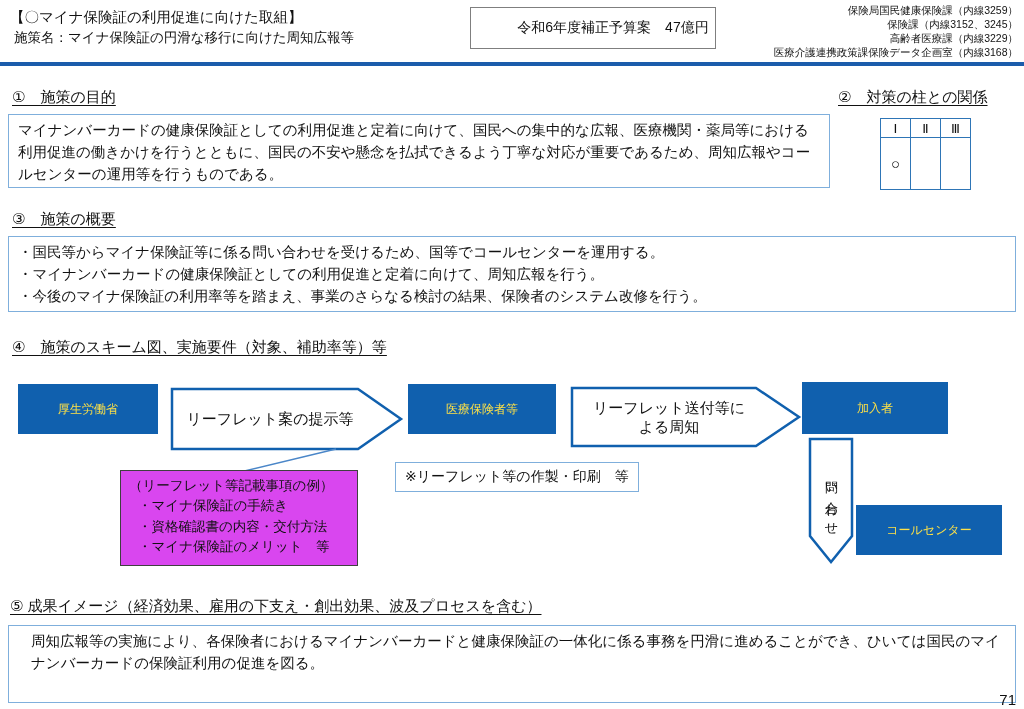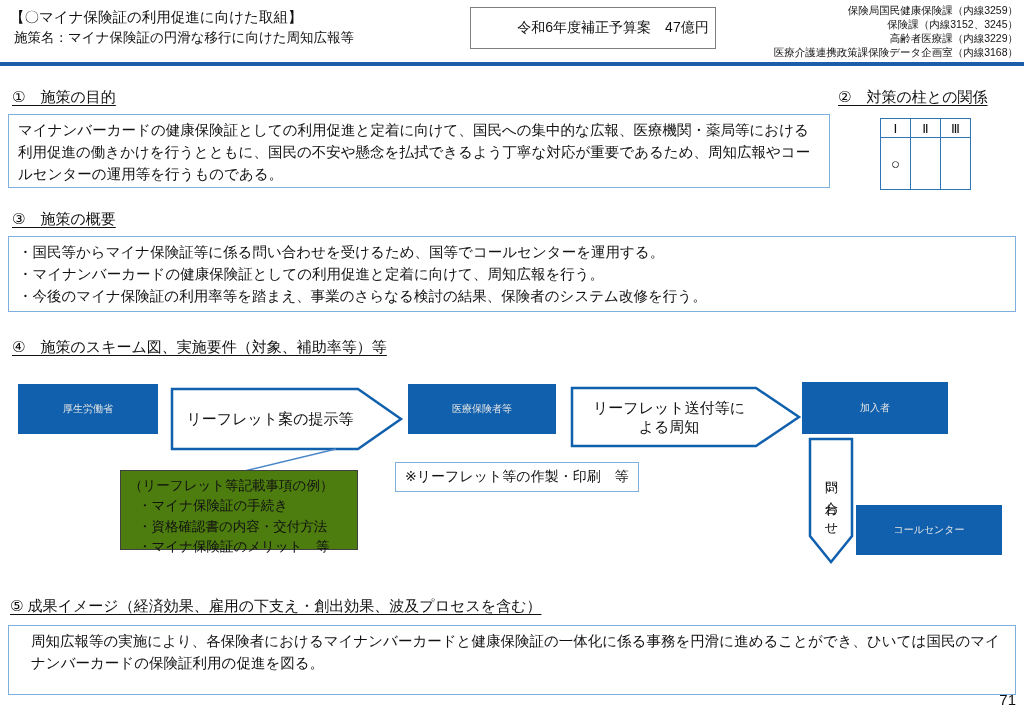--- a/index.html
+++ b/index.html
@@ -29,33 +29,33 @@
     font-size:14.5px;line-height:1.5;padding:5px 9px;}
 
   
   .pillar-table{position:absolute;left:880px;top:118px;border-collapse:collapse;}
   .pillar-table th,.pillar-table td{border:1px solid var(--table-border);width:30px;text-align:center;
     font-weight:400;font-size:13px;}
   .pillar-table th{height:19px;}
   .pillar-table td{height:52px;font-size:15px;}
 
   
-  .bluebox{position:absolute;background:var(--accent-blue);color:#e5e5e5;display:flex;
-    align-items:center;justify-content:center;font-size:10px;}
+  .bluebox{position:absolute;background:var(--accent-blue);color:#fde047;display:flex;
+    align-items:center;justify-content:center;font-size:12px;}
   .arrow-wrap{position:absolute;}
   .arrow-wrap svg{display:block;}
   .arrow-shape polygon{fill:#fff;stroke:var(--accent-blue);stroke-width:2.5;stroke-linejoin:miter;}
   .arrow-label{position:absolute;inset:0;display:flex;align-items:center;justify-content:center;
     font-size:15px;text-align:center;line-height:1.3;padding-right:34px;flex-direction:column;}
   .down-arrow-label{position:absolute;left:0;top:14px;width:100%;display:flex;justify-content:center;
     writing-mode:vertical-rl;font-size:13px;letter-spacing:3px;height:100px;align-items:center;}
   .connector{position:absolute;left:228px;top:447px;}
   .connector line{stroke:#4a86c8;stroke-width:1.5;}
-  .example-box{position:absolute;left:120px;top:470px;width:238px;height:80px;border:1px solid #404040;
-    padding:5px 8px;font-size:13.5px;line-height:1.5;background:#4d7c0f;}
+  .example-box{position:absolute;left:120px;top:470px;width:238px;height:96px;border:1px solid #404040;
+    padding:5px 8px;font-size:13.5px;line-height:1.5;background:#d946ef;}
   .example-items{padding-left:9px;}
   .note-box{position:absolute;left:395px;top:462px;width:244px;height:30px;border:1px solid var(--light-border);
     display:flex;align-items:center;padding-left:9px;font-size:14px;background:#fff;}
 
   .page-number{position:absolute;right:8px;bottom:1px;font-size:15px;}
 </style>
 </head>
 <body>
 
 <div class="page">
@@ -161,19 +161,19 @@
       <div>・資格確認書の内容・交付方法</div>
       <div>・マイナ保険証のメリット　等</div>
     </div>
   </div>
 
   <div class="note-box">
     <span>※リーフレット等の作製・印刷　等</span>
   </div>
 
   <div class="sec-heading" style="left:10px;top:597px;">⑤ 成果イメージ（経済効果、雇用の下支え・創出効果、波及プロセスを含む）</div>
-  <div class="light-box" style="left:8px;top:625px;width:1008px;height:70px;padding-left:22px;">
+  <div class="light-box" style="left:8px;top:625px;width:1008px;height:78px;padding-left:22px;">
     <span>周知広報等の実施により、各保険者におけるマイナンバーカードと健康保険証の一体化に係る事務を円滑に進めることができ、ひいては国民のマイナンバーカードの保険証利用の促進を図る。</span>
   </div>
 
   <div class="page-number">71</div>
 
 </div>
 
 </body></html>

